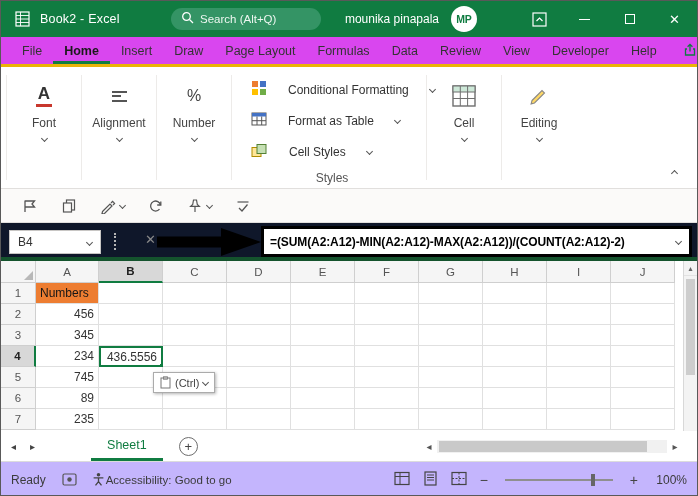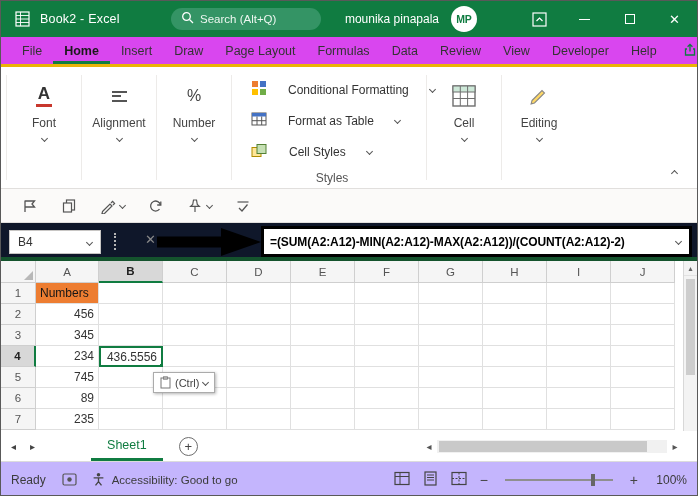--- a/index.html
+++ b/index.html
@@ -86,21 +86,21 @@
 .hscroll{margin-left:auto;display:flex;align-items:center}
 .hs-btn{width:16px;height:100%;display:flex;align-items:center;justify-content:center;color:#555;font-size:10px}
 .hs-track{width:230px;height:13px;background:#F1F1F1;position:relative}
 .hs-thumb{position:absolute;left:2px;top:1px;width:208px;height:11px;background:#C9C9C9}
 .sb-corner{width:14px}
 
 
 .statusbar{height:36px;background:#c4b5fd;border-top:1px solid #DCDCDC;display:flex;align-items:center;padding:0 10px;color:#3B3B3B}
 .sb-ready{font-size:12px;margin-right:16px}
 .sb-icon{margin-right:14px;display:flex;align-items:center}
-.sb-access{display:flex;align-items:center;gap:6px;font-size:11.5px}
+.sb-access{display:flex;align-items:center;font-size:11.5px}
 .sb-right{margin-left:auto;display:flex;align-items:center;gap:13px}
 .zoom-track{width:108px;height:2px;background:#8F8F8F;position:relative;margin:0 4px}
 .zoom-thumb{position:absolute;left:86px;top:-5px;width:4px;height:12px;background:#666}
 .zoom-label{font-size:12px;width:36px;text-align:right}
 .zbtn{font-size:14px;color:#444}
 </style>
 </head>
 <body>
 
 <div class="app">

